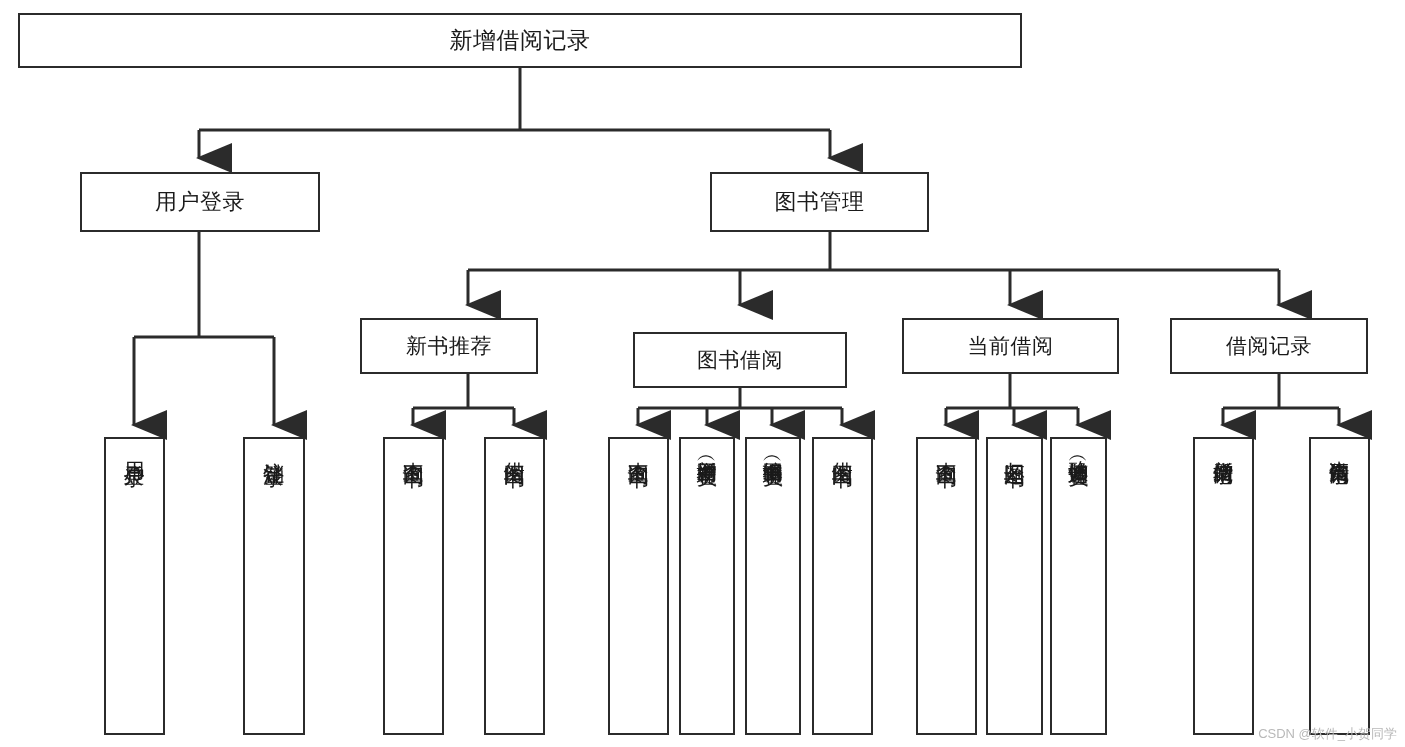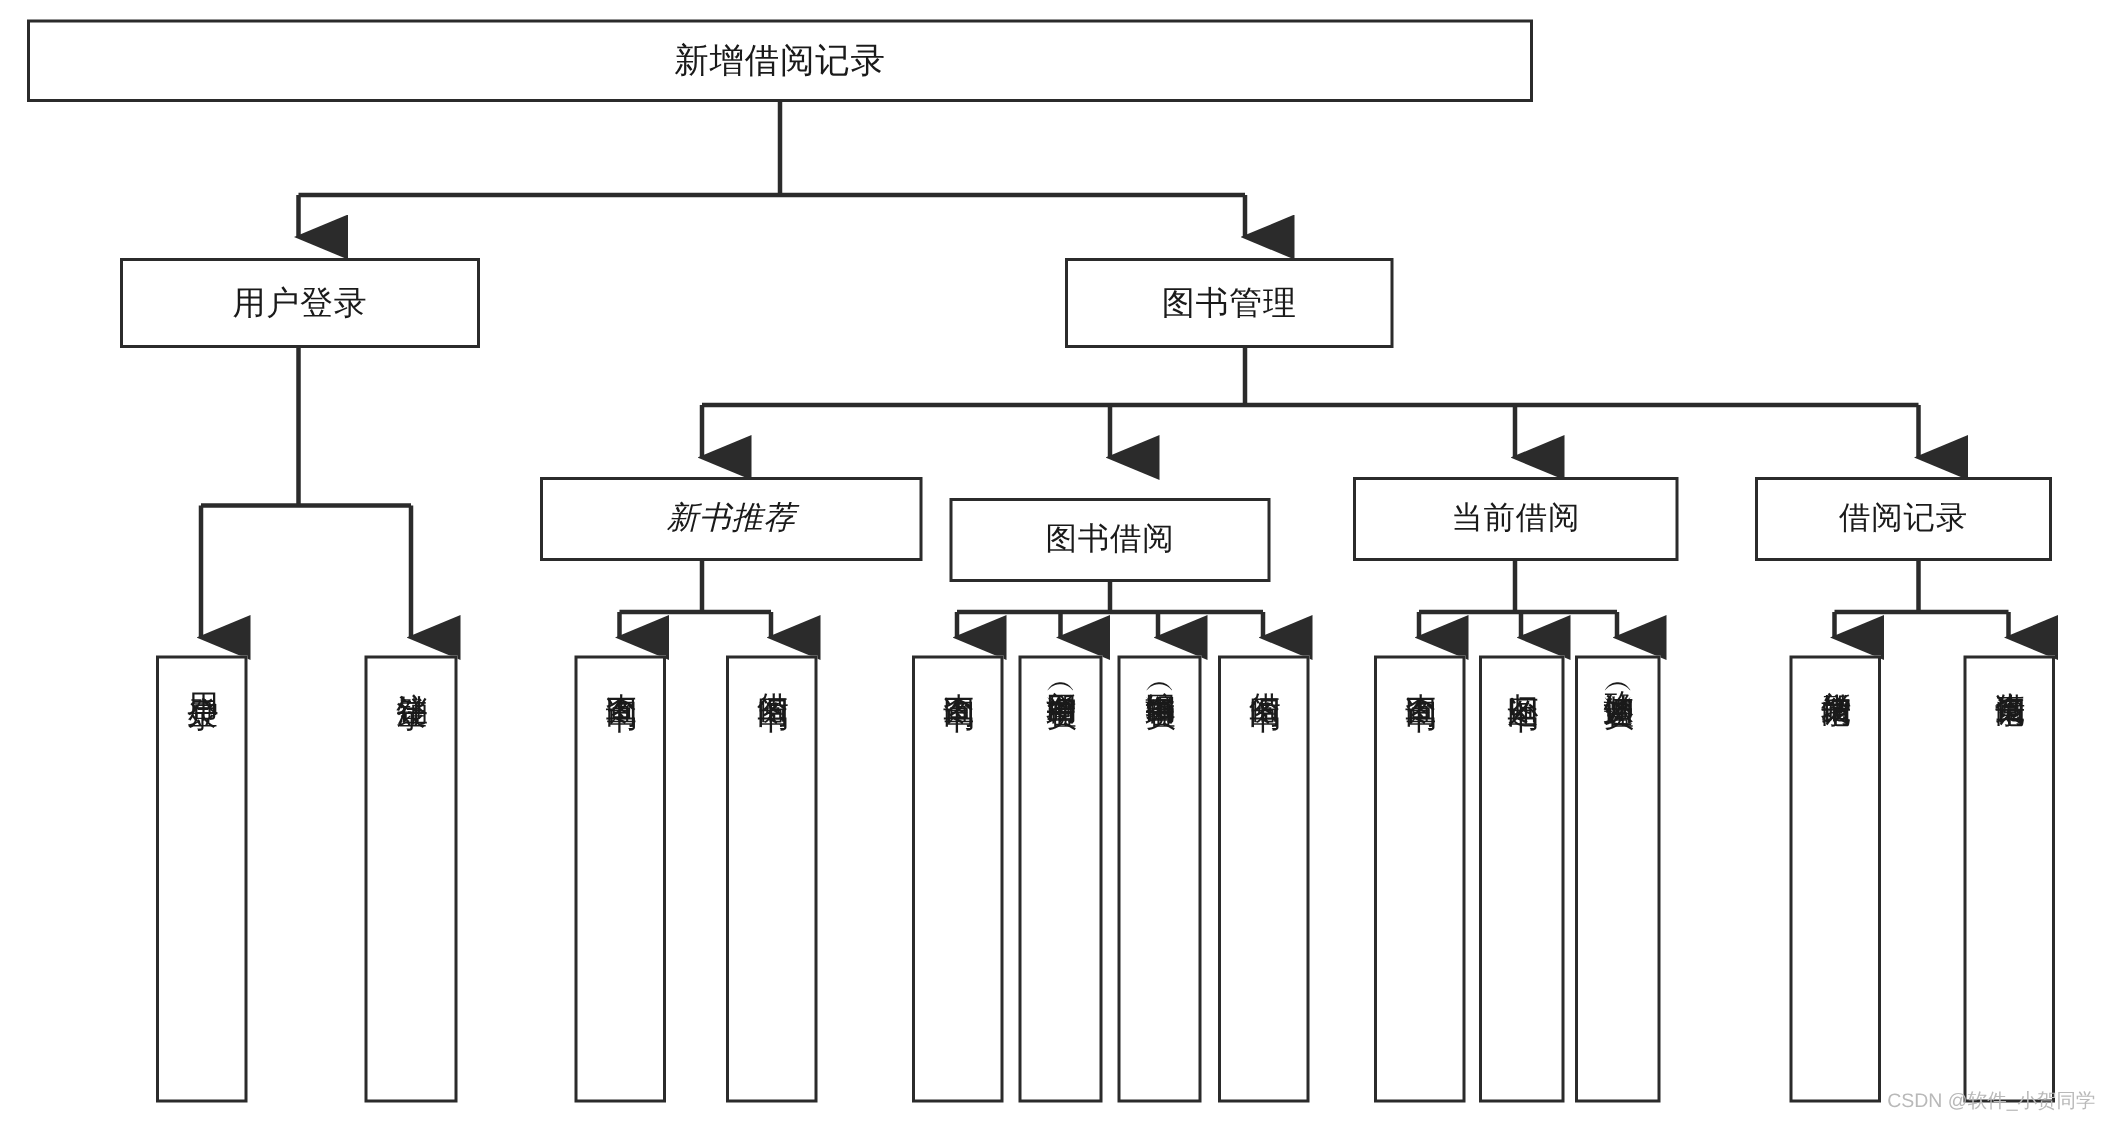--- a/index.html
+++ b/index.html
@@ -137,21 +137,21 @@
     <span class="lbl">新增借阅记录</span>
   </div>
 
   <div class="node node-l2" style="left:80px; top:172px; width:240px; height:60px;">
     <span class="lbl">用户登录</span>
   </div>
   <div class="node node-l2" style="left:710px; top:172px; width:219px; height:60px;">
     <span class="lbl">图书管理</span>
   </div>
 
-  <div class="node node-l3" style="left:360px; top:318px; width:255px; height:56px;font-style:italic;">
+  <div class="node node-l3" style="left:360px; top:318px; width:178px; height:56px;">
     <span class="lbl">新书推荐</span>
   </div>
   <div class="node node-l3" style="left:633px; top:332px; width:214px; height:56px;">
     <span class="lbl">图书借阅</span>
   </div>
   <div class="node node-l3" style="left:902px; top:318px; width:217px; height:56px;align-items:center;">
     <span class="lbl">当前借阅</span>
   </div>
   <div class="node node-l3" style="left:1170px; top:318px; width:198px; height:56px;">
     <span class="lbl">借阅记录</span>

